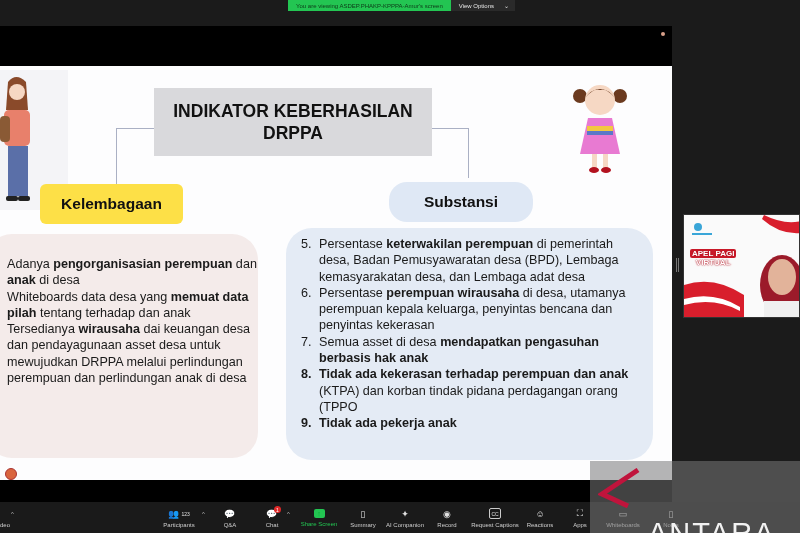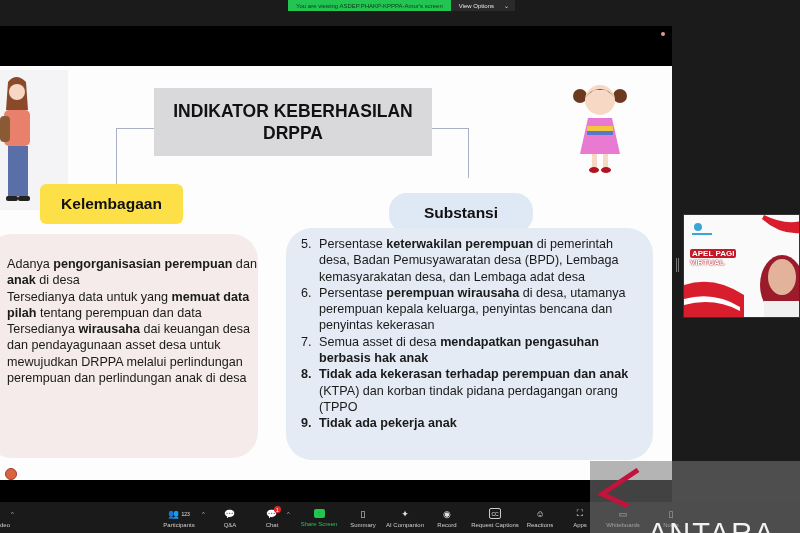--- a/index.html
+++ b/index.html
@@ -16,37 +16,37 @@
   .rec-dot { position: absolute; left: 661px; top: 32px; width: 4px; height: 4px; border-radius: 50%; background: #d9a08a; }
   .slide { position: absolute; left: 0; top: 66px; width: 672px; height: 414px; background: #fdfdfe; overflow: hidden; padding-left: 32px; }
   .stage-bottom { position: absolute; left: 0; top: 480px; width: 672px; height: 22px; background: #000; }
   .scroll-handle { position: absolute; left: 676px; top: 258px; width: 3px; height: 14px; border-left: 1px solid #777; border-right: 1px solid #777; }
 
   
   .title-box { position: absolute; left: 154px; top: 22px; width: 278px; height: 68px; background: #d9d9dc; display: flex; flex-direction: column; align-items: center; justify-content: center; font-weight: bold; color: #111; font-size: 17.5px; line-height: 22px; text-align: center; }
   .line { position: absolute; background: #aab0c4; }
   .lbl-box { position: absolute; height: 40px; border-radius: 6px; display: flex; align-items: center; justify-content: center; font-weight: bold; font-size: 15.5px; color: #111; }
   .lbl-left { left: 40px; top: 118px; width: 143px; background: #fde047; }
-  .lbl-right { left: 389px; top: 127px; width: 144px; background: #dfe8f5; border-radius: 18px; }
+  .lbl-right { left: 389px; top: 116px; width: 144px; background: #dfe8f5; border-radius: 18px; }
 
   .panel-left { position: absolute; left: -14px; top: 168px; width: 272px; height: 224px; background: #f4ebea; border-radius: 26px; padding: 22px 0 0 21px; font-size: 12.6px; line-height: 16.3px; color: #1a1a1a; }
   .panel-left p { margin: 0; }
   .panel-right { position: absolute; left: 286px; top: 162px; width: 367px; height: 232px; background: #e4ebf5; border-radius: 26px; padding: 8px 10px 0 15px; font-size: 12.6px; line-height: 16.3px; color: #1a1a1a; }
   .panel-right .item { display: flex; }
   .panel-right .num { width: 18px; flex: none; }
   .panel-right .txt { flex: 1; }
   b { font-weight: bold; }
 
   .woman { position: absolute; left: 0; top: 4px; width: 68px; height: 140px; background: #f3f3f6; }
   .girl { position: absolute; left: 570px; top: 12px; width: 60px; height: 100px; }
   .cursor { position: absolute; left: 5px; top: 402px; width: 12px; height: 12px; border-radius: 50%; background: #d9653e; border: 1px solid #a33; }
 
   
   .video-tile { position: absolute; left: 683px; top: 214px; width: 117px; height: 104px; background: #fff; overflow: hidden; border: 1px solid #333; }
-  .apel { position: absolute; left: 6px; top: 34px; font-size: 8px; font-weight: bold; color: #fff; line-height: 9px; text-align: left; text-shadow: 0 0 2px #b3121f, 0 0 1px #b3121f; }
+  .apel { position: absolute; left: 6px; top: 34px; font-size: 8px; font-weight: bold; color: #fff; line-height: 9px; text-align: center; text-shadow: 0 0 2px #b3121f, 0 0 1px #b3121f; }
   .apel .a1 { color: #fff; background: #c91a2a; padding: 0 2px; border-radius: 2px; }
 
   
   .toolbar { position: absolute; left: 0; top: 502px; width: 800px; height: 31px; background: #1a1a1a; }
   .tb-item { position: absolute; top: 0; height: 31px; display: flex; flex-direction: column; align-items: center; justify-content: flex-start; color: #cfcfcf; font-size: 6px; }
   .tb-item .ico { width: 12px; height: 11px; margin-top: 6px; margin-bottom: 3px; display: flex; align-items: center; justify-content: center; font-size: 9px; color: #e0e0e0; }
   .tb-item.share { color: #23c552; }
   .tb-item.share .ico { background: #23c552; color: #0b2; border-radius: 2px; width: 11px; height: 9px; margin-top: 7px; }
   .badge { position: absolute; top: 4px; left: 9px; width: 7px; height: 7px; border-radius: 50%; background: #e02828; color: #fff; font-size: 5px; display: flex; align-items: center; justify-content: center; }
   .caret { position: absolute; top: 9px; font-size: 6px; color: #bbb; }
@@ -110,21 +110,21 @@
     <div class="title-box">
       <span>INDIKATOR KEBERHASILAN</span>
       <span>DRPPA</span>
     </div>
 
     <div class="lbl-box lbl-left">Kelembagaan</div>
     <div class="lbl-box lbl-right">Substansi</div>
 
     <div class="panel-left">
       <p><span>Adanya </span><b>pengorganisasian perempuan</b><span> dan </span><b>anak</b><span> di desa</span></p>
-      <p><span>Tersedianya data untuk yang </span><b>memuat data pilah</b><span> tentang perempuan dan data</span></p>
+      <p><span>Whiteboards data desa yang </span><b>memuat data pilah</b><span> tentang terhadap dan anak</span></p>
       <p><span>Tersedianya </span><b>wirausaha</b><span> dai keuangan desa dan pendayagunaan asset desa untuk mewujudkan DRPPA melalui perlindungan perempuan dan perlindungan anak di desa</span></p>
     </div>
 
     <div class="panel-right">
       <div class="item">
           <span class="num">5.</span>
           <span class="txt"><span>Persentase </span><b>keterwakilan perempuan</b><span> di pemerintah desa, Badan Pemusyawaratan desa (BPD), Lembaga kemasyarakatan desa, dan Lembaga adat desa</span></span>
         </div>
       <div class="item">
           <span class="num">6.</span>

